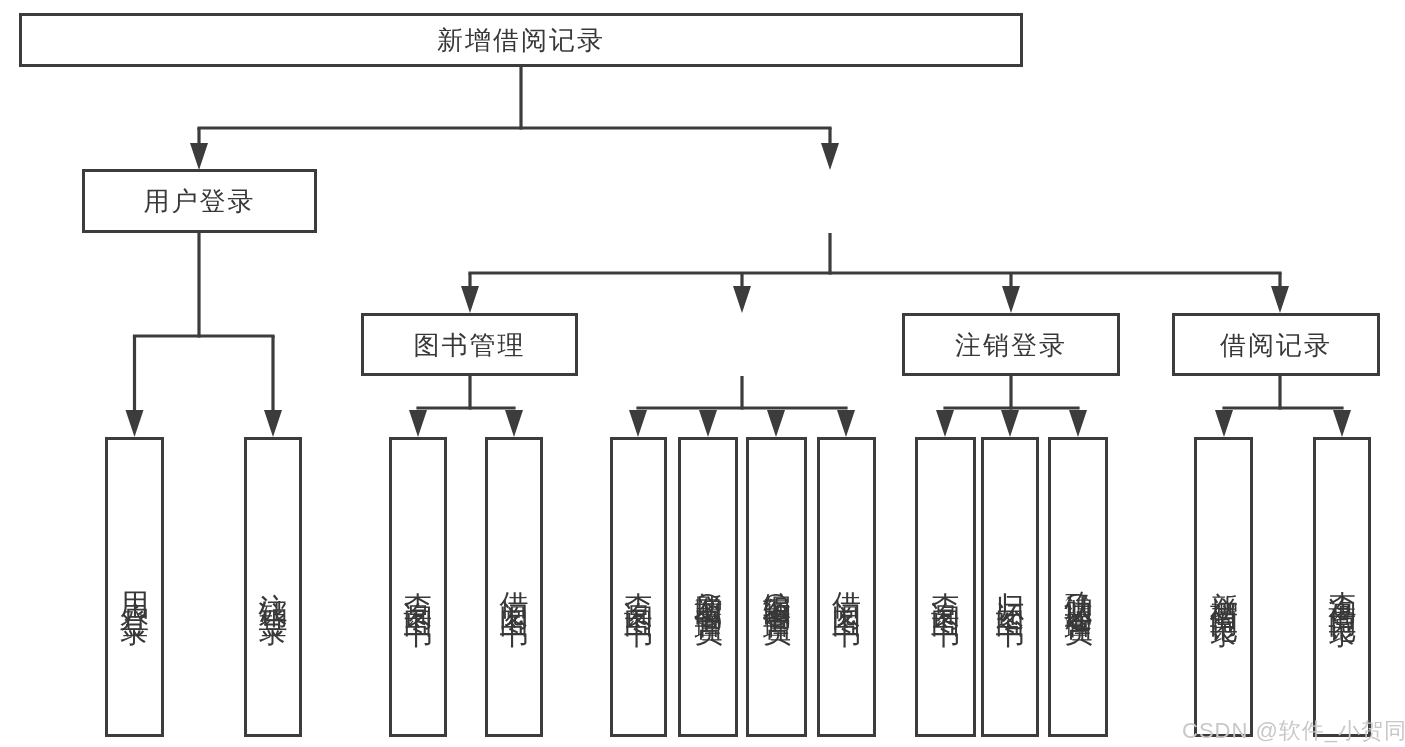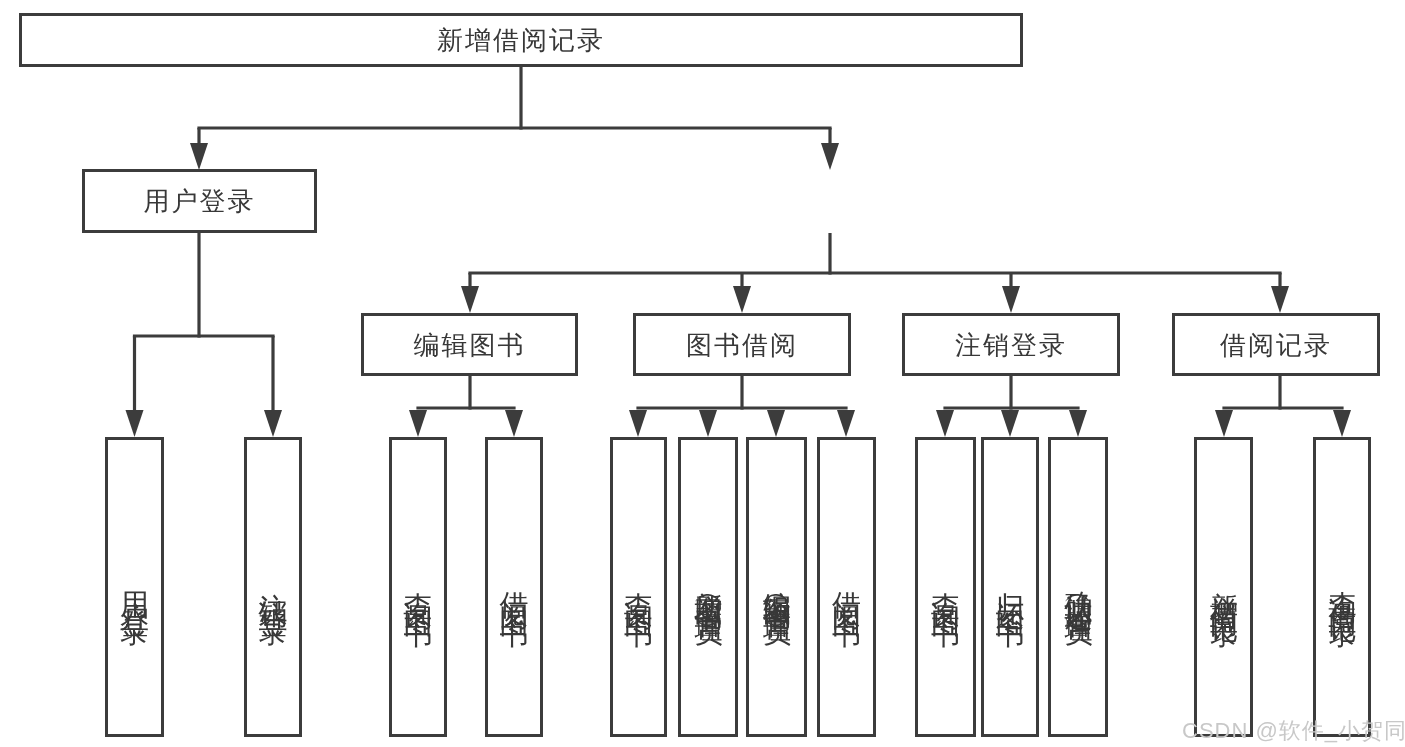--- a/index.html
+++ b/index.html
@@ -118,24 +118,21 @@
 
   <div class="box" style="left:19px;top:13px;width:1004px;height:54px">
     <span class="hlabel">新增借阅记录</span>
   </div>
 
   <div class="box" style="left:82px;top:169px;width:235px;height:64px">
     <span class="hlabel">用户登录</span>
   </div>
 
   <div class="box" style="left:361px;top:313px;width:217px;height:63px">
-    <span class="hlabel">编辑图书</span>
-  </div>
-  <div class="box" style="left:633px;top:313px;width:218px;height:63px">
-    <span class="hlabel">图书借阅</span>
+    <span class="hlabel">图书管理</span>
   </div>
   <div class="box" style="left:902px;top:313px;width:218px;height:63px">
     <span class="hlabel">注销登录</span>
   </div>
   <div class="box" style="left:1172px;top:313px;width:208px;height:63px">
     <span class="hlabel">借阅记录</span>
   </div>
 
   <div class="box" style="left:105px;top:437px;width:59px;height:300px">
     <span class="vtext">用户登录</span>

